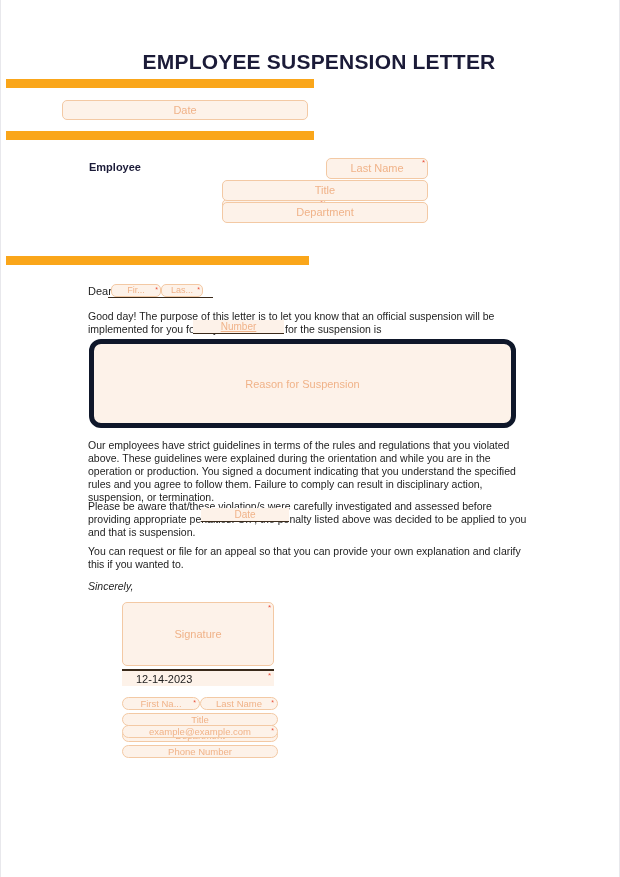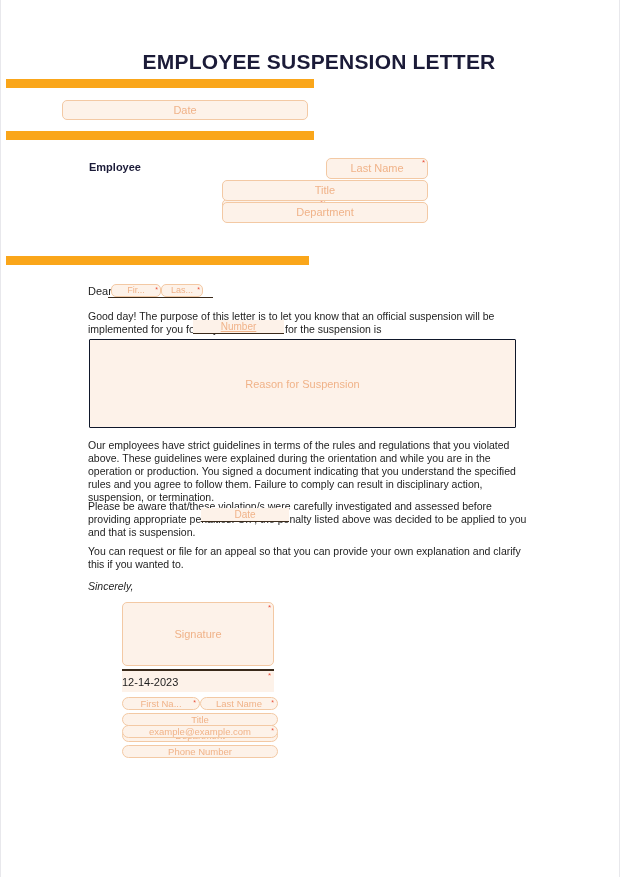--- a/index.html
+++ b/index.html
@@ -176,22 +176,22 @@
 
   
   .fld-reason {
     position: absolute;
     left: 88px;
     top: 339px;
     width: 427px;
     height: 89px;
     box-sizing: border-box;
     background: #fdf2e9;
-    border: 1px solid #0f172a;
-    border-radius: 1px;
+    border: 5px solid #0f172a;
+    border-radius: 12px;
     color: #f0b389;
     font-size: 11px;
     display: flex;
     align-items: center;
     justify-content: center;
   }
 
   
   .fld-signature {
     position: absolute;
@@ -211,30 +211,30 @@
   }
   .fld-signature .star {
     position: absolute; top: 0px; right: 2px; color: #e8503a; font-size: 8px; line-height: 9px;
   }
 
   .fld-sigdate {
     position: absolute;
     left: 121px;
     top: 669px;
     width: 152px;
-    height: 23px;
+    height: 17px;
     box-sizing: border-box;
     background: #fdf2e9;
     border: none;
     border-top: 2px solid #3a2a1a;
     color: #1d1d1d;
     font-size: 11px;
     display: flex;
     align-items: center;
-    padding-left: 0;
+    padding-left: 14px;
     white-space: nowrap;
     text-align: right;
   }
   .fld-sigdate .star {
     position: absolute; top: 1px; right: 3px; color: #e8503a; font-size: 8px; line-height: 8px;
   }
 
   
   .fld-sm {
     position: absolute;

